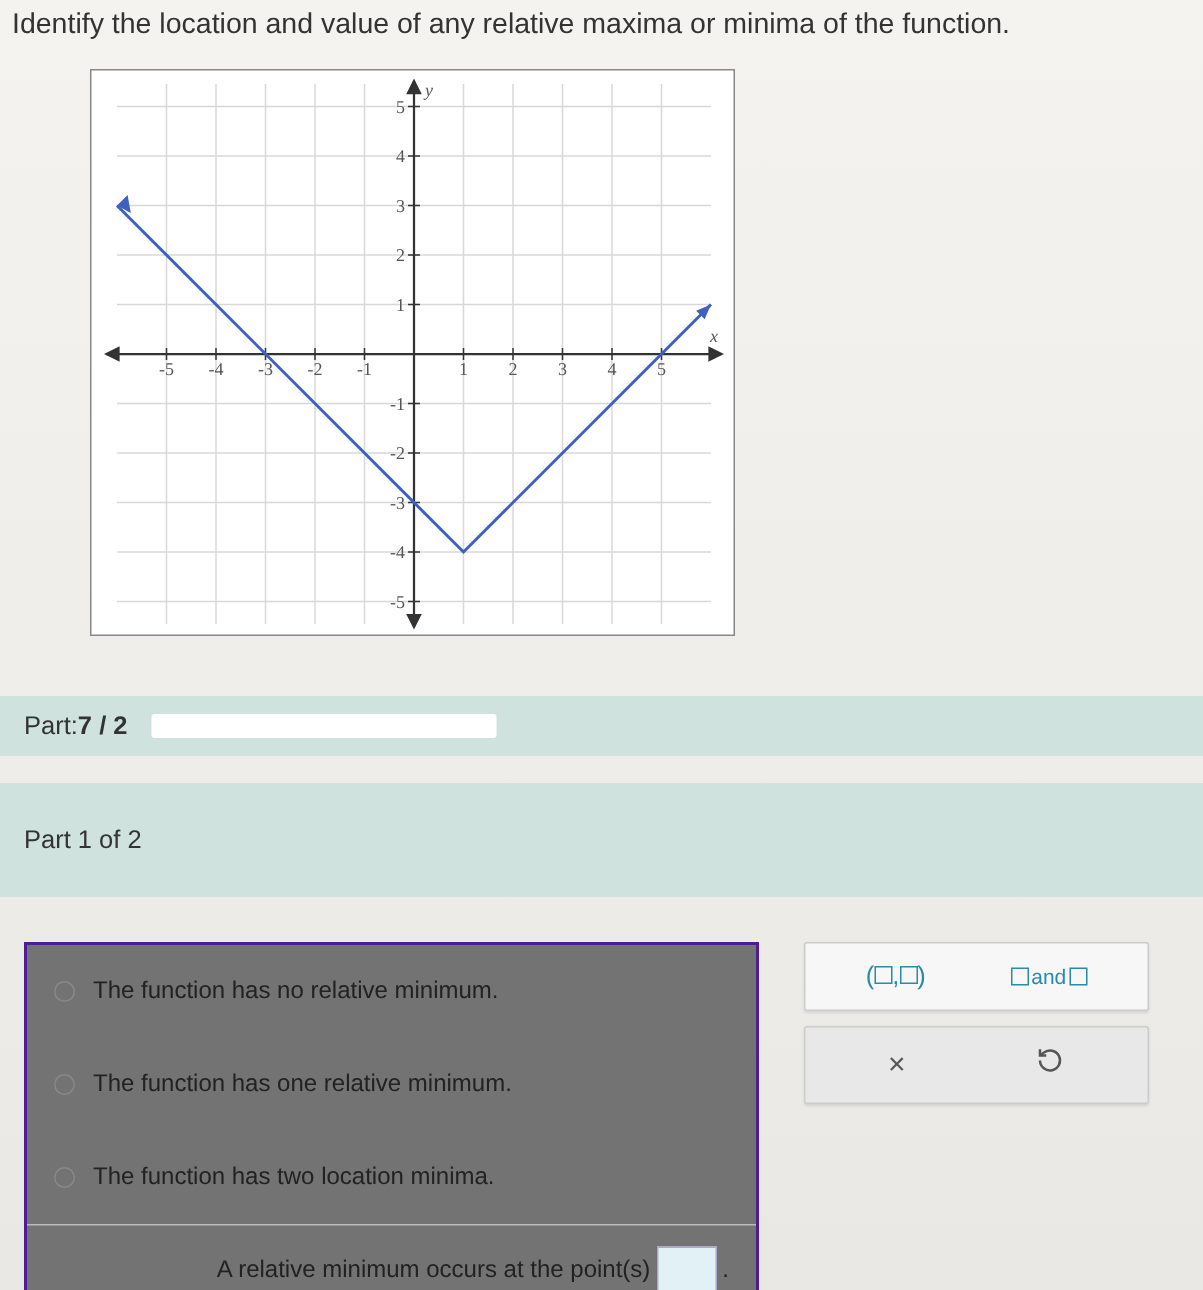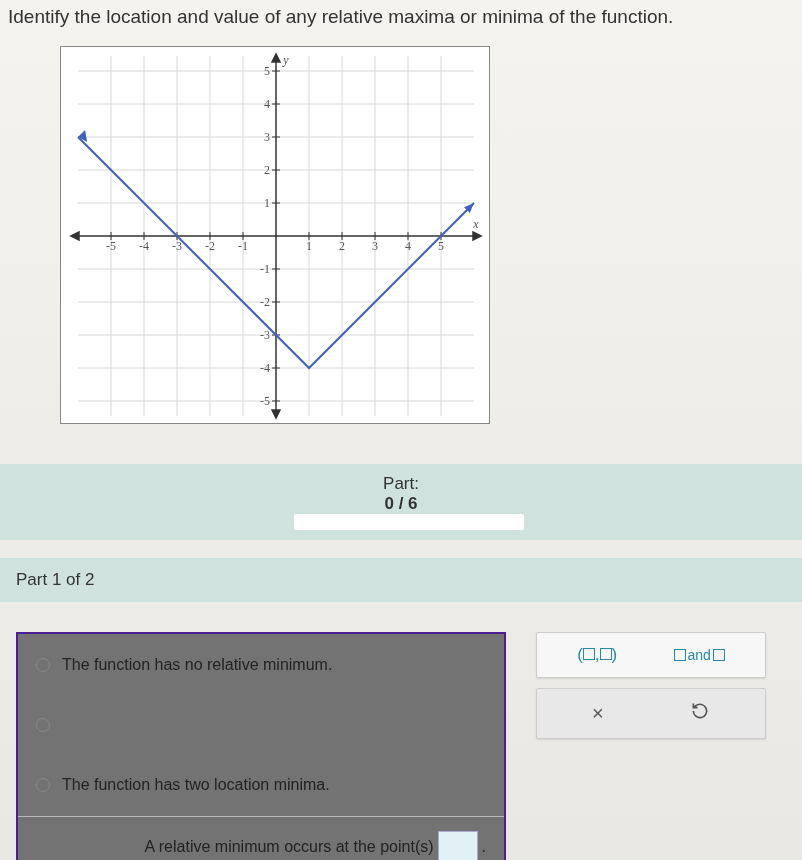--- a/index.html
+++ b/index.html
@@ -26,33 +26,32 @@
   }
   .graph-box svg { position: absolute; top: 0; left: 0; }
   .progress-bar-row {
     margin-top: 40px;
     background: #cfe2de;
     padding: 10px 16px;
     display: flex;
     align-items: center;
     font-size: 17px;
     color: #333;
-    flex-direction: column;
   }
   .progress-track {
     margin-left: 16px;
     width: 230px;
     height: 16px;
     background: #fff;
     border-radius: 2px;
   }
   .part-header {
     margin-top: 18px;
     background: #cfe2de;
-    padding: 12px 16px;
+    padding: 28px 16px;
     font-size: 17px;
     color: #333;
   }
   .answer-area {
     padding: 30px 16px 0 16px;
     display: flex;
     gap: 30px;
     align-items: flex-start;
   }
   .options-box {
@@ -212,34 +211,35 @@
 
       <polyline points="-198,-99 33,132 198,-33" fill="none" stroke="#4060c0" stroke-width="2"></polyline>
       <polygon points="-198,-99 -188,-99 -195,-89" fill="#4060c0" transform="rotate(-45 -198 -99)"></polygon>
       <polygon points="198,-33 188,-37 188,-29" fill="#4060c0" transform="rotate(-45 198 -33)"></polygon>
     </g>
   </svg>
 </div>
 
 <div class="progress-bar-row">
   <span>Part: </span>
-  <b>0 / 6</b>
+  <b>7 / 2</b>
   <div class="progress-track"></div>
 </div>
 
 <div class="part-header">Part 1 of 2</div>
 
 <div class="answer-area">
   <div class="options-box">
     <div class="option-row">
       <span class="radio"></span>
       <span>The function has no relative minimum.</span>
     </div>
     <div class="option-row">
       <span class="radio"></span>
+      <span>The function has one relative minimum.</span>
     </div>
     <div class="option-row">
       <span class="radio"></span>
       <span>The function has two location minima.</span>
     </div>
     <div class="divider"></div>
     <div class="fill-row">
       <span>A relative minimum occurs at the point(s)</span>
       <span class="blank-input"></span>
       <span>.</span>

